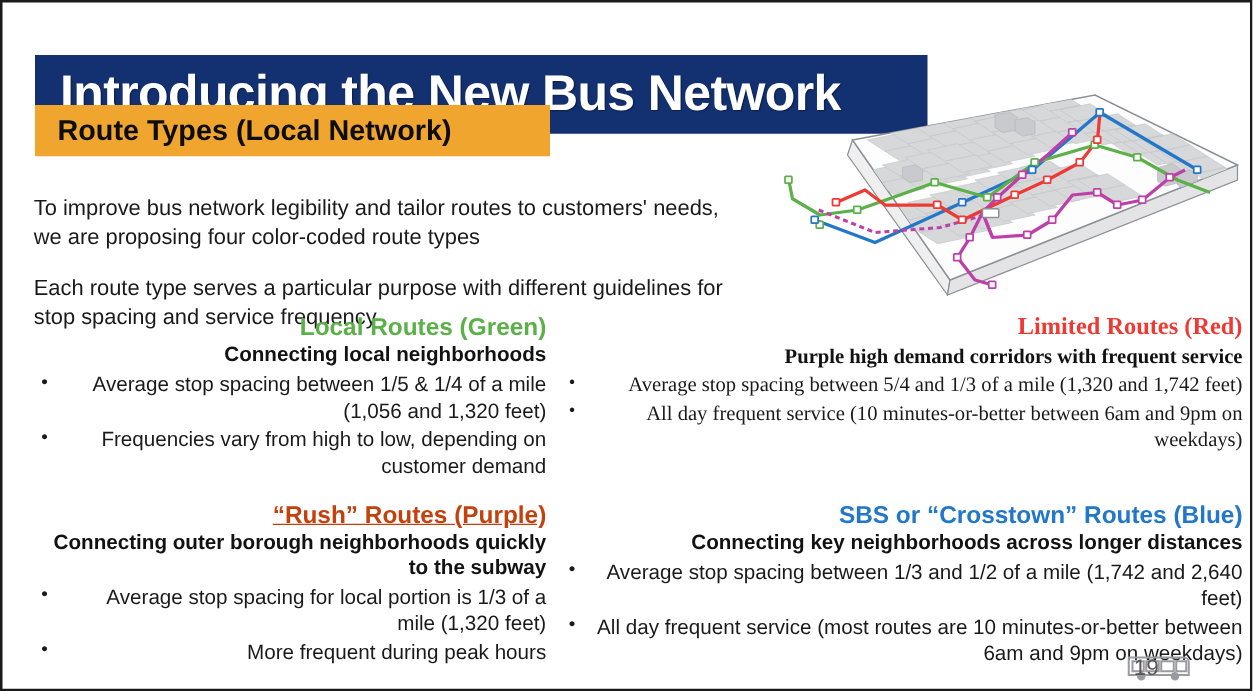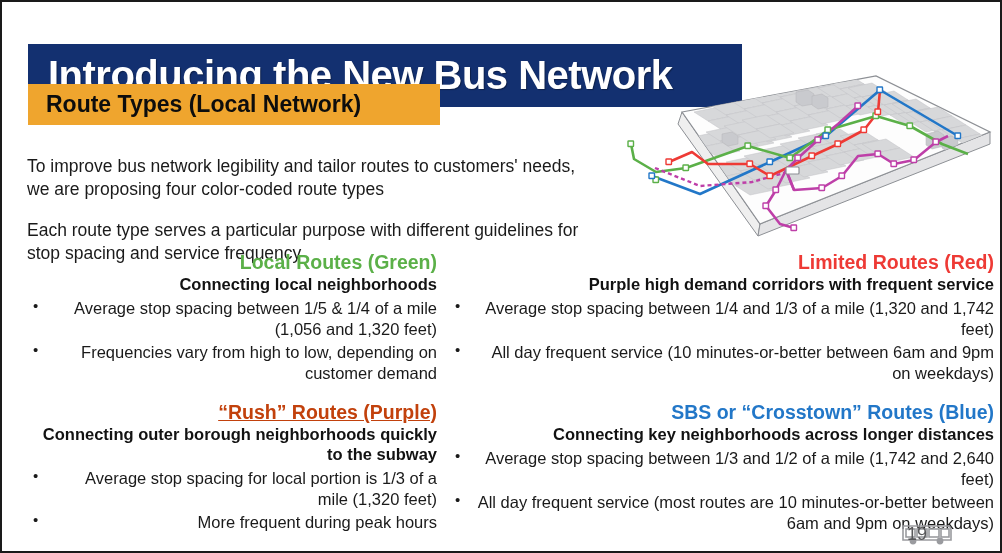--- a/index.html
+++ b/index.html
@@ -81,21 +81,21 @@
     left: 588px;
     top: 62px;
     width: 404px;
     height: 185px;
   }
   #map-illustration svg { display: block; }
 
   
   .route-block { position: absolute; text-align: right; }
   #block-local   { left: 25px;  top: 249px; width: 410px; }
-  #block-limited { left: 447px; top: 249px; width: 545px; }
+  #block-limited { left: 447px; top: 249px; width: 545px; font-family: Liberation Serif, serif; }
   #block-rush    { left: 25px;  top: 399px; width: 410px; }
   #block-sbs     { left: 447px; top: 399px; width: 545px; }
 
   .route-title {
     font-size: 19.5px;
     font-weight: bold;
     line-height: 1.15;
     margin: 0 0 2px 0;
   }
   .route-subtitle {
@@ -342,21 +342,21 @@
     <ul class="route-bullets">
       <li>Average stop spacing between 1/5 &amp; 1/4 of a mile (1,056 and 1,320 feet)</li>
       <li>Frequencies vary from high to low, depending on customer demand</li>
     </ul>
   </div>
 
   <div id="block-limited" class="route-block">
     <div class="route-title" style="color: rgb(238, 58, 53);">Limited Routes (Red)</div>
     <div class="route-subtitle">Purple high demand corridors with frequent service</div>
     <ul class="route-bullets">
-      <li>Average stop spacing between 1/4 and 1/3 of a mile (1,320 and 1,742 feet)</li>
+      <li>Average stop spacing between 5/4 and 1/3 of a mile (1,320 and 1,742 feet)</li>
       <li>All day frequent service (10 minutes-or-better between 6am and 9pm on weekdays)</li>
     </ul>
   </div>
 
   <div id="block-rush" class="route-block">
     <div class="route-title" style="color: #c2410c; text-decoration: underline;">“Rush” Routes (Purple)</div>
     <div class="route-subtitle">Connecting outer borough neighborhoods quickly to the subway</div>
     <ul class="route-bullets">
       <li>Average stop spacing for local portion is 1/3 of a mile (1,320 feet)</li>
       <li>More frequent during peak hours</li>

